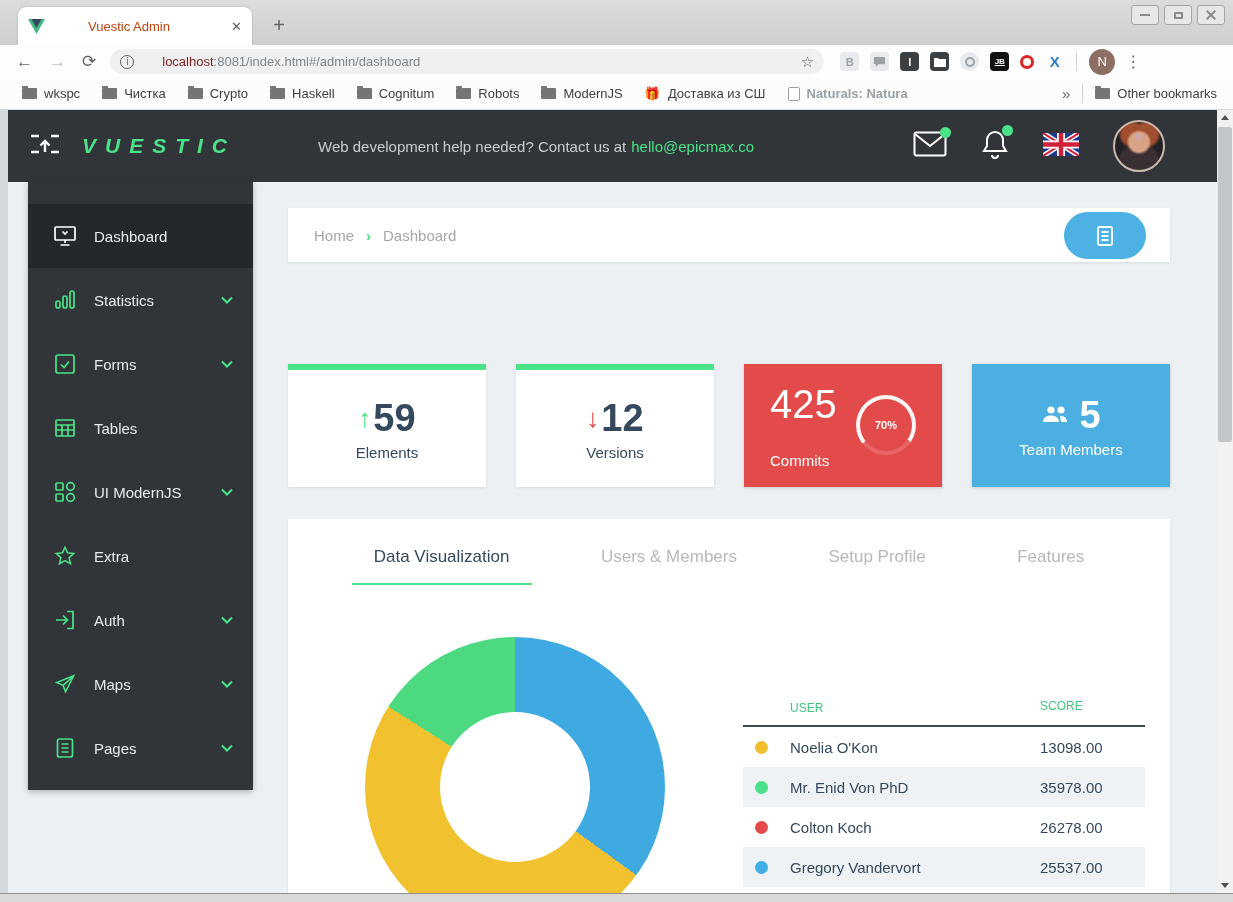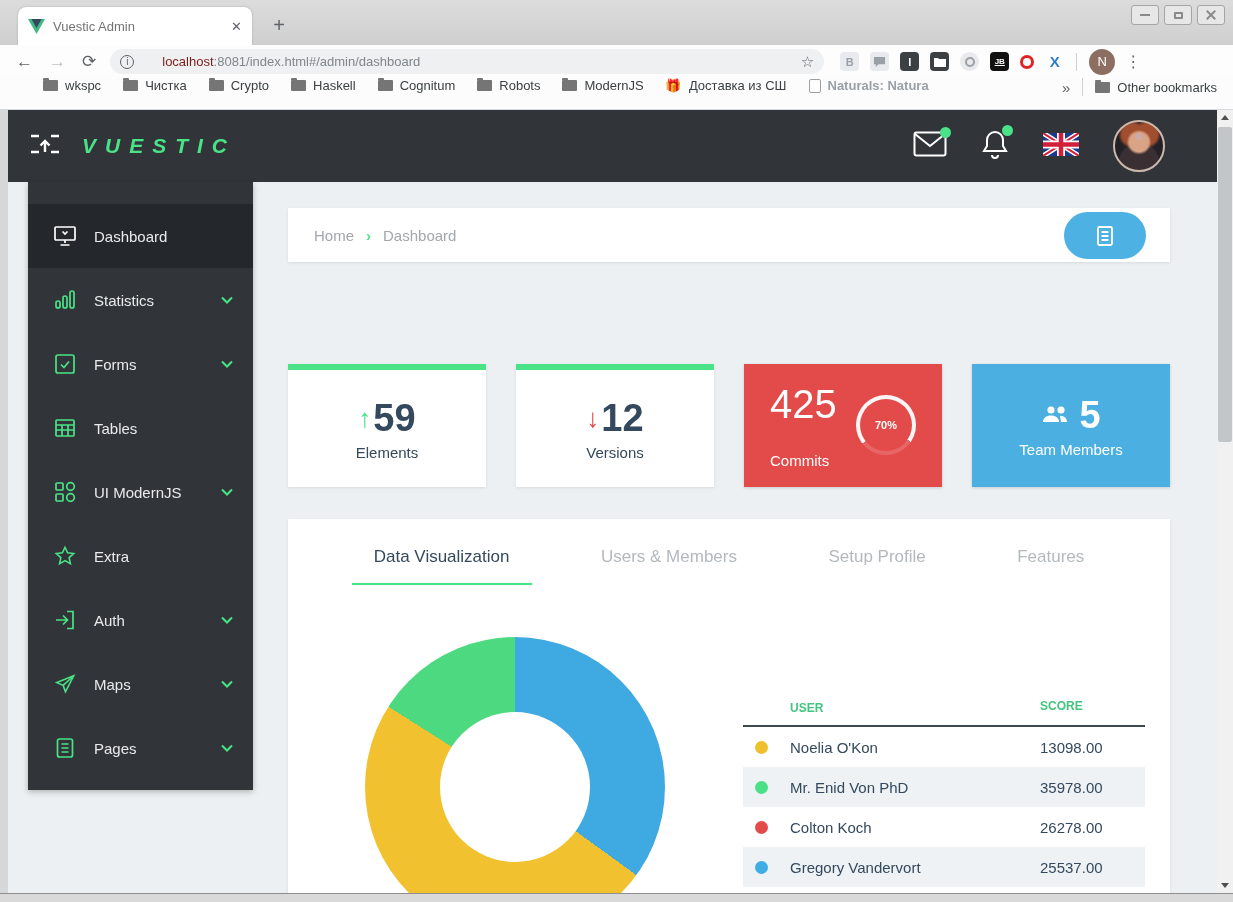--- a/index.html
+++ b/index.html
@@ -5,21 +5,21 @@
   * { margin:0; padding:0; box-sizing:border-box; }
   body { font-family:"Liberation Sans", sans-serif; background:#888; }
   .screen { position:relative; width:1233px; height:902px; background:#fff; overflow:hidden; }
 
   
   .titlebar { position:absolute; left:0; top:0; width:1233px; height:45px;
     background:linear-gradient(#dcdcdc,#cfcfcf); }
   .tab { position:absolute; left:18px; top:7px; width:234px; height:38px; background:#fff;
     border-radius:8px 8px 0 0; display:flex; align-items:center; padding:0 10px; gap:8px;
     box-shadow:0 0 2px rgba(0,0,0,.25); }
-  .tab-title { font-size:13px; color:#737373; flex:1; white-space:nowrap; overflow:hidden; }
+  .tab-title { font-size:13px; color:#c2410c; flex:1; white-space:nowrap; overflow:hidden;margin-left:35px; }
   .tab-close { color:#5f6368; font-size:13px; cursor:default; }
   .newtab { position:absolute; left:266px; top:12px; width:26px; height:26px; color:#5f6368;
     font-size:20px; text-align:center; line-height:26px; }
   .win-controls { position:absolute; right:8px; top:5px; display:flex; gap:5px; }
   .win-btn { width:28px; height:20px; background:#e7e7e7; border:1px solid #a5a5a5; border-radius:3px;
     display:flex; align-items:center; justify-content:center; }
   .ic-min { width:10px; height:0; border-bottom:2px solid #8a8a8a; }
   .ic-max { width:9px; height:7px; border:2px solid #8a8a8a; border-radius:1px; }
   .ic-close { position:relative; width:10px; height:10px; }
   .ic-close::before,.ic-close::after{ content:""; position:absolute; left:4px; top:-1px; width:2px; height:12px; background:#8a8a8a; }
@@ -44,21 +44,21 @@
   .ext-dark { color:#fff; background:#3c4043; }
   .ext-jb { color:#fff; background:#111; font-size:8px;text-decoration:underline; }
   .ext-opera { color:#e02424; border:3px solid #e02424; border-radius:50%; width:14px; height:14px; }
   .ext-x { color:#2e7fc2; font-size:15px; }
   .tool-sep { width:1px; height:18px; background:#d0d0d0; margin-left:12px; }
   .chrome-avatar { width:26px; height:26px; border-radius:50%; background:#8d6e63; color:#fff;
     font-size:13px; display:flex; align-items:center; justify-content:center; margin-left:12px; }
   .kebab { color:#5f6368; font-size:16px; margin:0 12px 0 10px; letter-spacing:0; }
 
   .bookmarksbar { position:absolute; left:0; top:78px; width:1233px; height:32px; background:#fcfcfc;
-    border-bottom:1px solid #d7dade; display:flex; align-items:flex-start; font-size:13px; color:#3c4043;padding-left:21px; }
+    border-bottom:1px solid #d7dade; display:flex; align-items:center; font-size:13px; color:#3c4043; }
   .bm { display:flex; align-items:center; gap:7px; margin-left:22px; white-space:nowrap; }
   .bm-folder { width:15px; height:11px; background:#757575; border-radius:1px; position:relative; }
   .bm-folder::before { content:""; position:absolute; left:0; top:-2px; width:6px; height:2px; background:#757575; border-radius:1px 1px 0 0; }
   .bm-clip { max-width:104px; overflow:hidden; }
   .bm-right { margin-left:auto; display:flex; align-items:center; }
   .bm-chevrons { color:#5f6368; font-size:15px; margin-right:12px; }
   .bm-sep { width:1px; height:18px; background:#d0d0d0; margin-right:12px; }
   .bm-page { width:12px; height:14px; border:1px solid #9aa0a6; border-radius:2px; background:#fff; }
   .bm-gift { font-size:13px; }
 
@@ -134,21 +134,21 @@
   .donut { position:absolute; left:77px; top:118px; width:300px; height:300px; border-radius:50%; }
   .donut-hole { position:absolute; left:152px; top:193px; width:150px; height:150px; border-radius:50%; background:#fff; }
 
   .search-box { position:absolute; left:455px; top:124px; width:220px; border-bottom:1px solid #9aa0a3;
     display:flex; align-items:center; gap:8px; padding-bottom:6px; }
   .search-box input { border:none; outline:none; background:transparent; font-size:15px; color:#34495e; width:180px;
     font-family:"Liberation Sans",sans-serif; }
   .search-box input::placeholder { color:#b6babd; }
 
   .utable { position:absolute; left:455px; top:176px; width:402px; font-size:15px; color:#34495e; }
-  .thead { height:32px; position:relative; border-bottom:2px solid #3d4852; font-size:12px; font-weight:bold; color:#42c57f; }
+  .thead { height:32px; position:relative; border-bottom:2px solid #3d4852; font-size:12px; font-weight:normal; color:#42c57f; }
   .th-user { position:absolute; left:47px; top:6px; }
   .th-score { position:absolute; left:297px; top:4px; }
   .trow { height:40px; position:relative; display:flex; align-items:center; }
   .trow:nth-child(odd) { background:#eef2f4; }  
   .rows .trow:nth-child(odd) { background:transparent; }
   .rows .trow:nth-child(even) { background:#eef2f4; }
   .row-dot { position:absolute; left:12px; width:13px; height:13px; border-radius:50%; }
   .row-user { position:absolute; left:47px; }
   .row-score { position:absolute; left:297px; }
 </style>
@@ -270,20 +270,24 @@
   <div class="app">
 
     <div class="app-navbar">
       <span class="menu-icon">
         <svg width="30" height="22" viewBox="0 0 30 22" fill="none" stroke="#fff" stroke-width="2.4">
           <path d="M1 3h8 M21 3h8 M1 19h8 M21 19h8"></path>
           <path d="M15 19V8 M10.5 12.5 L15 8 L19.5 12.5"></path>
         </svg>
       </span>
       <span class="logo">VUESTIC</span>
+      <div class="help-msg">
+        <span>Web development help needed? Contact us at</span>
+        <a href="#">hello@epicmax.co</a>
+      </div>
       <div class="nav-actions">
         <span class="badge-wrap">
           <svg width="34" height="26" viewBox="0 0 34 26" fill="none" stroke="#fff" stroke-width="2">
             <rect x="1.5" y="1.5" width="31" height="23" rx="2"></rect>
               <path d="M2 3 L17 15 L32 3"></path>
           </svg>
           <span class="badge"></span>
         </span>
         <span class="badge-wrap">
           <svg width="28" height="30" viewBox="0 0 28 30" fill="none" stroke="#fff" stroke-width="2">

